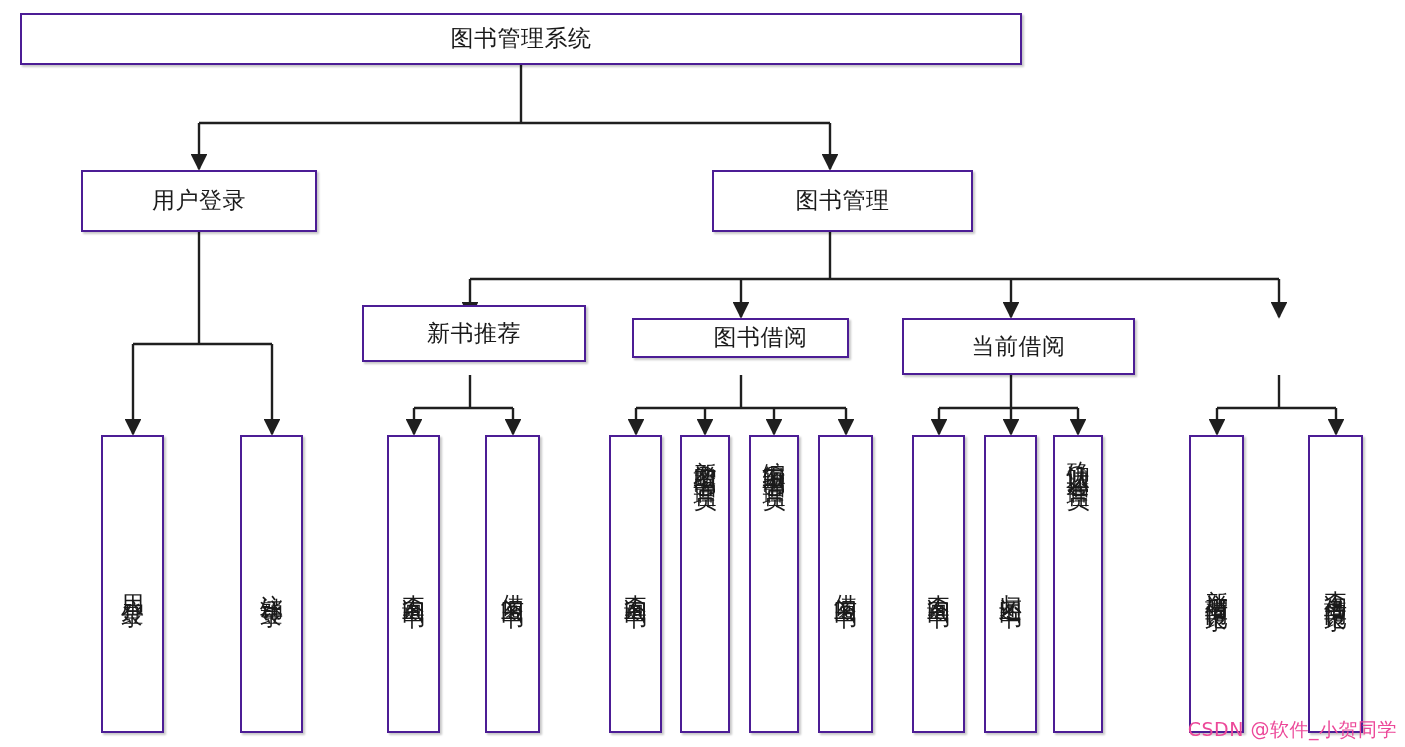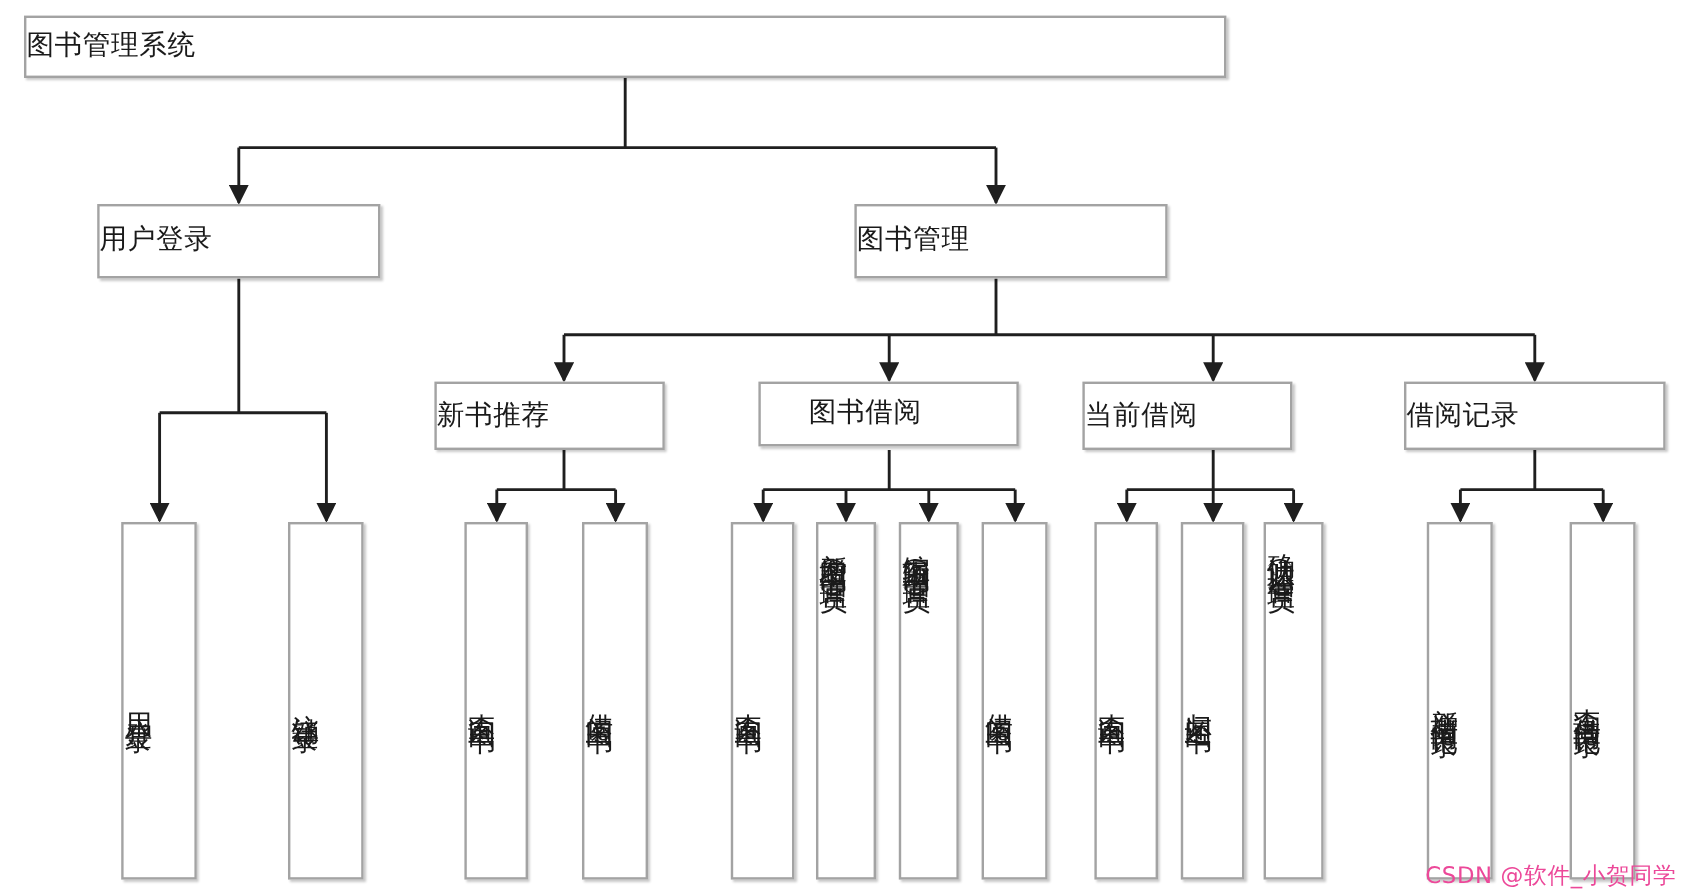--- a/index.html
+++ b/index.html
@@ -22,24 +22,25 @@
     position: absolute;
     left: 0;
     top: 0;
     width: 1405px;
     height: 747px;
     pointer-events: none;
   }
   .node {
     position: absolute;
     box-sizing: border-box;
-    border: 2px solid #a3a3a3;
+    border: 2px solid #4c1d95;
     background: #ffffff;
     display: flex;
     align-items: center;
+    justify-content: center;
     box-shadow: 2px 2px 2px rgba(0,0,0,0.22);
   }
   .node.horiz .label {
     font-size: 23px;
     color: #1a1a1a;
     line-height: 1.1;
     white-space: nowrap;
     letter-spacing: 0.5px;
   }
   .node.vert {
@@ -121,31 +122,28 @@
     <span class="label">图书管理系统</span>
   </div>
 
   <div class="node horiz" style="left: 81px; top: 170px; width: 236px; height: 62px;">
     <span class="label">用户登录</span>
   </div>
   <div class="node horiz" style="left: 712px; top: 170px; width: 261px; height: 62px;">
     <span class="label">图书管理</span>
   </div>
 
-  <div class="node horiz" style="left: 362px; top: 318px; width: 192px; height: 57px;">
+  <div class="node horiz" style="left: 362px; top: 305px; width: 224px; height: 57px;">
     <span class="label">新书推荐</span>
   </div>
-  <div class="node horiz" style="left: 632px; top: 318px; width: 217px; height: 54px; padding-left: 40px;">
+  <div class="node horiz" style="left: 632px; top: 318px; width: 217px; height: 40px; padding-left: 40px;">
     <span class="label">图书借阅</span>
   </div>
-  <div class="node horiz" style="left: 902px; top: 318px; width: 175px; height: 57px;">
+  <div class="node horiz" style="left: 902px; top: 318px; width: 233px; height: 57px;">
     <span class="label">当前借阅</span>
-  </div>
-  <div class="node horiz" style="left: 1170px; top: 318px; width: 218px; height: 57px;">
-    <span class="label">借阅记录</span>
   </div>
 
   <div class="node vert centered" style="left: 101px; top: 435px; width: 63px; height: 298px;">
     <span class="label">用户登录</span>
   </div>
   <div class="node vert centered" style="left: 240px; top: 435px; width: 63px; height: 298px;">
     <span class="label">注销登录</span>
   </div>
   <div class="node vert centered" style="left: 387px; top: 435px; width: 53px; height: 298px;">
     <span class="label">查询图书</span>

